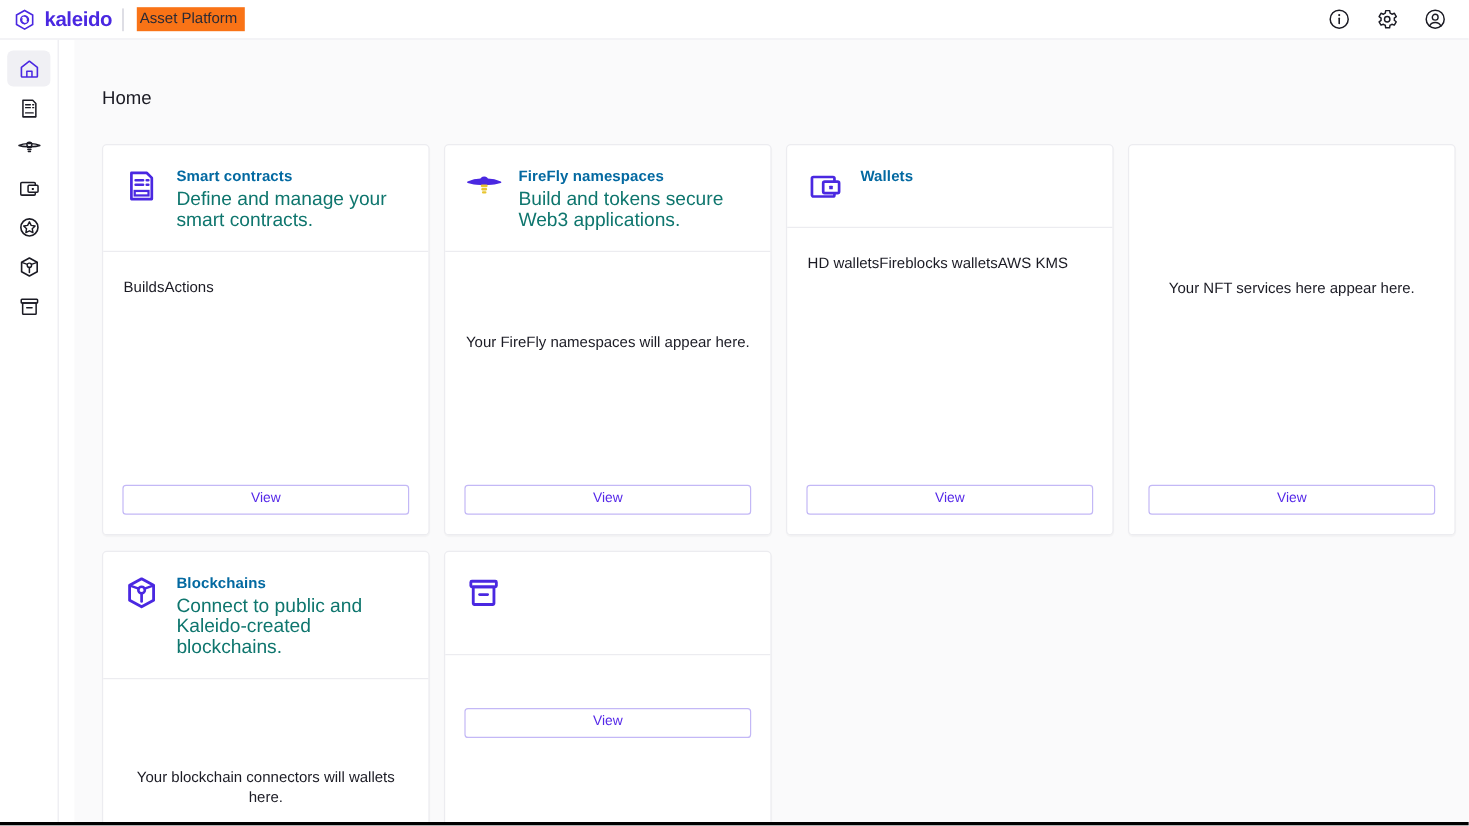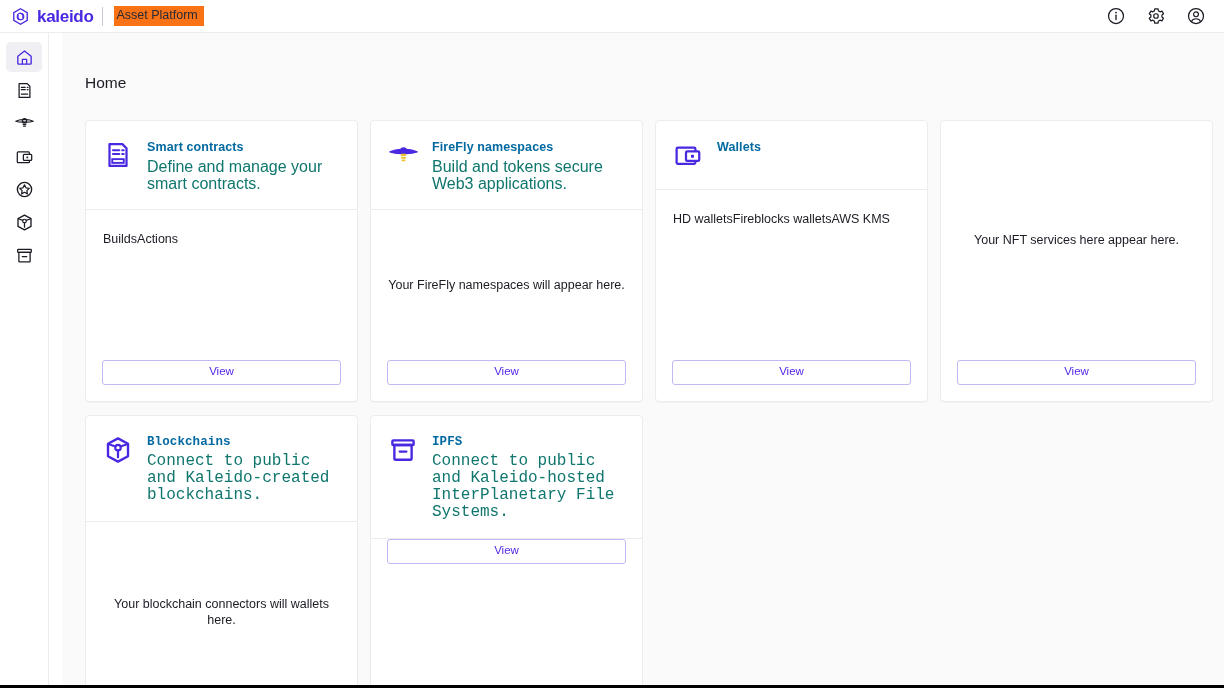--- a/index.html
+++ b/index.html
@@ -107,36 +107,36 @@
     display: flex; flex-direction: row;
   }
   .card-body.centered { align-items: center; justify-content: center; padding-top: 10px; }
   .body-item {
     font-size: 12.5px; color: #1b1b24; line-height: 15px;
     margin-bottom: 16px; cursor: pointer;
   }
   .empty-text {
     font-size: 12.5px; color: #1b1b24; line-height: 16px; text-align: center;
   }
-  .card-foot { padding: 0 16px 16px 16px; }
+  .card-foot { padding: 0 16px 16px 16px; margin-top: 44px; }
   .view-btn {
     display: block; width: 100%; height: 25px;
     background: #ffffff;
     border: 1px solid #c3b8f6;
     border-radius: 3px;
     color: #5427e8;
     font-size: 11.5px;
     font-family: "Liberation Sans", sans-serif;
     cursor: pointer;
     line-height: 1;
   }
 
   
   .card.tall .card-body { min-height: 180px; }
-  .card.tall .card-head { min-height: 86px; font-family: Liberation Mono, monospace; }
+  .card.tall .card-head { min-height: 86px; }
 
   
   .bottom-strip {
     position: absolute; left: 0; bottom: 0;
     width: 1224px; height: 3px; background: #000000;
     z-index: 9;
   }
 </style>
 </head>
 <body>
@@ -363,24 +363,20 @@
 
       <div class="card tall">
         <div class="card-head">
           <span class="card-icon">
             <svg width="30" height="30" viewBox="0 0 24 24" fill="none">
               <rect x="3.5" y="4.3" width="17" height="3.7" rx="0.7" stroke="#4a28e1" stroke-width="1.9"></rect>
               <path d="M5.1 8h13.8v11a.8.8 0 0 1-.8.8H5.9a.8.8 0 0 1-.8-.8z" stroke="#4a28e1" stroke-width="1.9" stroke-linejoin="round"></path>
               <path d="M9.3 13.2h5.4" stroke="#4a28e1" stroke-width="1.8" stroke-linecap="round"></path>
             </svg>
           </span>
-          <div class="card-head-text">
-            <div class="card-title">IPFS</div>
-            <div class="card-desc">Connect to public and Kaleido-hosted InterPlanetary File Systems.</div>
-          </div>
         </div>
         <div class="card-foot">
           <button class="view-btn">View</button>
         </div>
       </div>
 
     </div>
   </div>
 
   <div class="bottom-strip"></div>

